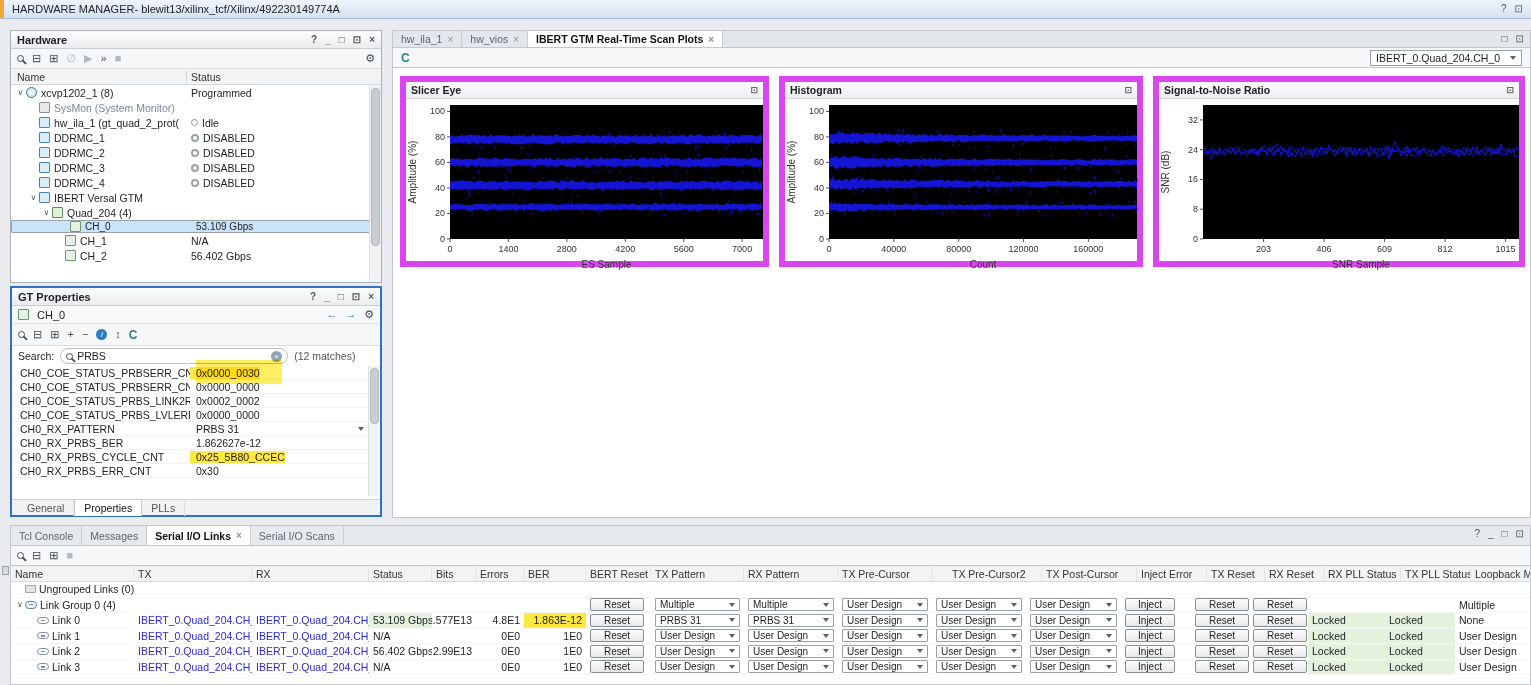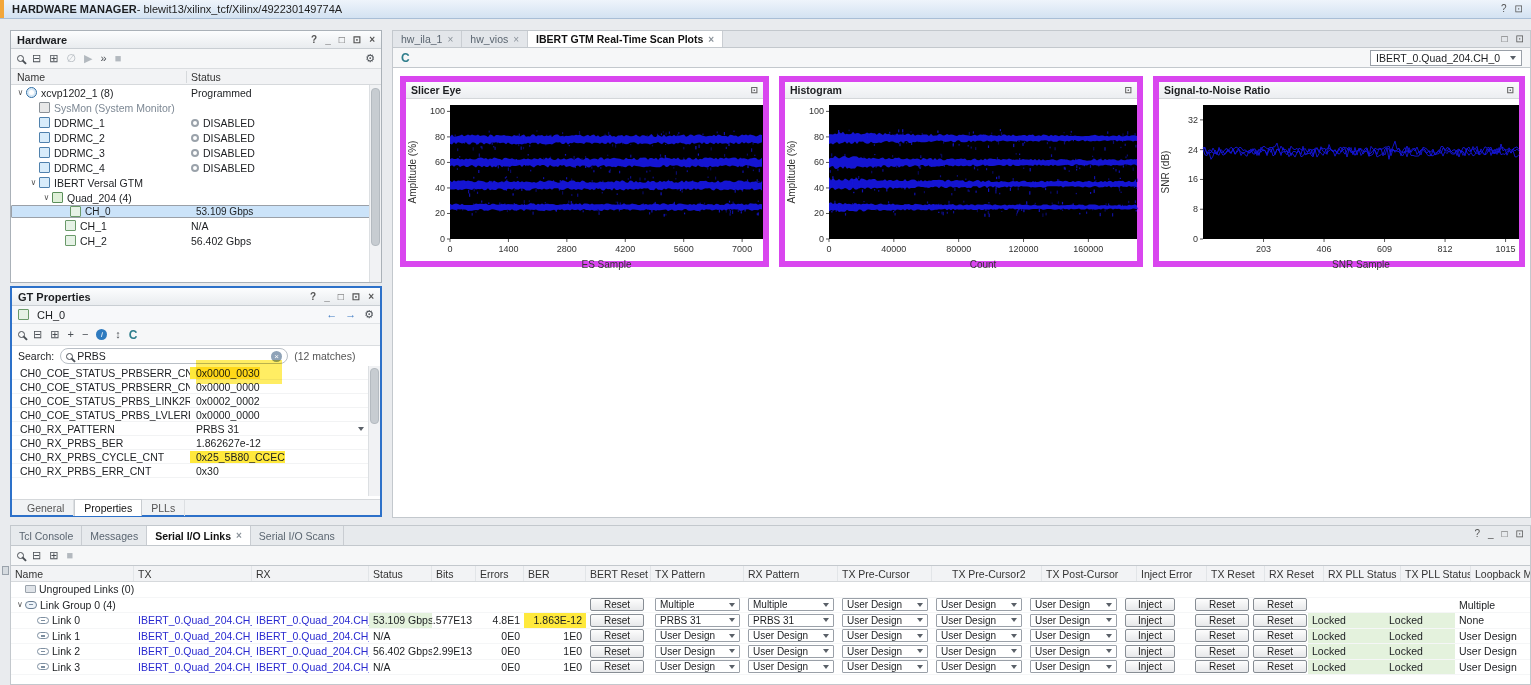--- a/index.html
+++ b/index.html
@@ -1,21 +1,21 @@
 <!DOCTYPE html>
 <html><head>
 <meta charset="utf-8">
 <style>
 *{box-sizing:border-box;margin:0;padding:0}
 html,body{width:1531px;height:685px}
 body{font-family:"Liberation Sans",sans-serif;font-size:11px;color:#1c1e21;background:#e9ebee;overflow:hidden;position:relative}
 
 .titlebar{position:absolute;left:0;top:0;width:1531px;height:19px;background:linear-gradient(#eef4fb,#d3e2f2);border-bottom:1px solid #a9bed6;display:flex;align-items:center;padding-left:12px}
 .titlebar .accent{position:absolute;left:0;top:0;width:4px;height:18px;background:#f2a63a}
-.tb-bold{font-weight:bold}
+.tb-bold{font-weight:normal}
 .tb-rest{color:#222}
 .tb-right{margin-left:auto;padding-right:8px}
 .wc-box{display:flex;gap:8px;color:#555;font-size:10px;align-items:center}
 .wc{line-height:1;cursor:default}
 
 .panel{position:absolute;background:#fff;border:1px solid #aab1b8}
 .phead{height:18px;display:flex;align-items:center;padding:0 6px;background:linear-gradient(#fcfdfe,#e9ecef);border-bottom:1px solid #c9ced3;font-weight:bold}
 .phead .wc-box{margin-left:auto}
 .toolbar{display:flex;align-items:center;padding:0 6px;background:#f6f7f8;border-bottom:1px solid #dadde0;height:20px}
 .tb-left{display:flex;align-items:center;gap:8px}
@@ -165,20 +165,31 @@
           <span>Programmed</span>
         </div>
       </div>
       <div class="hw-row">
         <div class="hw-name" style="padding-left: 17px;">
           <span class="expander"></span>
           <span class="ic ic-sysmon"></span>
           <span class="hw-label dim">SysMon (System Monitor)</span>
         </div>
         <div class="hw-status"></div>
+      </div>
+      <div class="hw-row">
+        <div class="hw-name" style="padding-left: 17px;">
+          <span class="expander"></span>
+          <span class="ic ic-core"></span>
+          <span class="hw-label">hw_ila_1 (gt_quad_2_prot(</span>
+        </div>
+        <div class="hw-status">
+          <span class="sic sic-idle"></span>
+          <span>Idle</span>
+        </div>
       </div>
       <div class="hw-row">
         <div class="hw-name" style="padding-left: 17px;">
           <span class="expander"></span>
           <span class="ic ic-core"></span>
           <span class="hw-label">DDRMC_1</span>
         </div>
         <div class="hw-status">
           <span class="sic sic-disabled"></span>
           <span>DISABLED</span>

